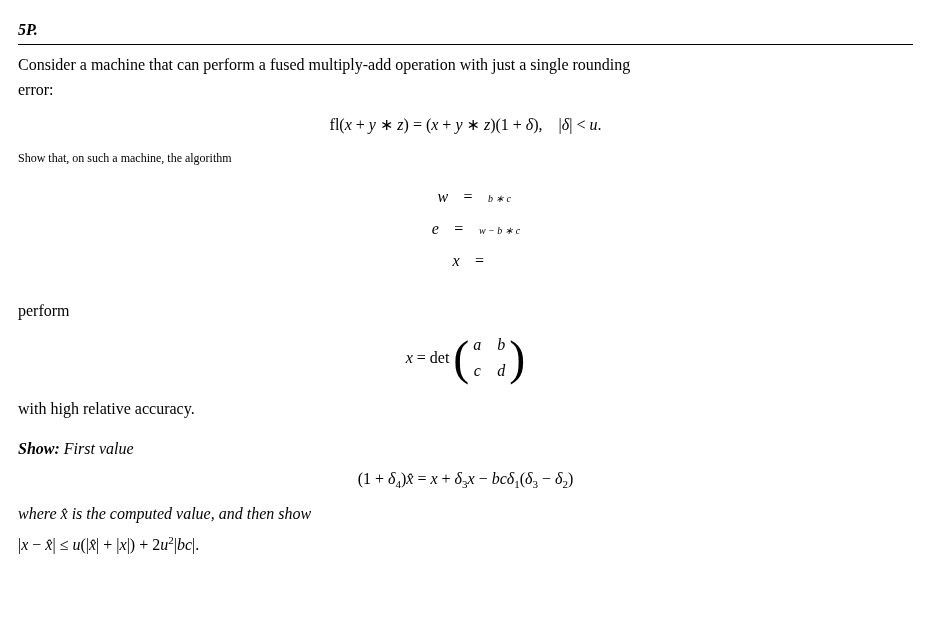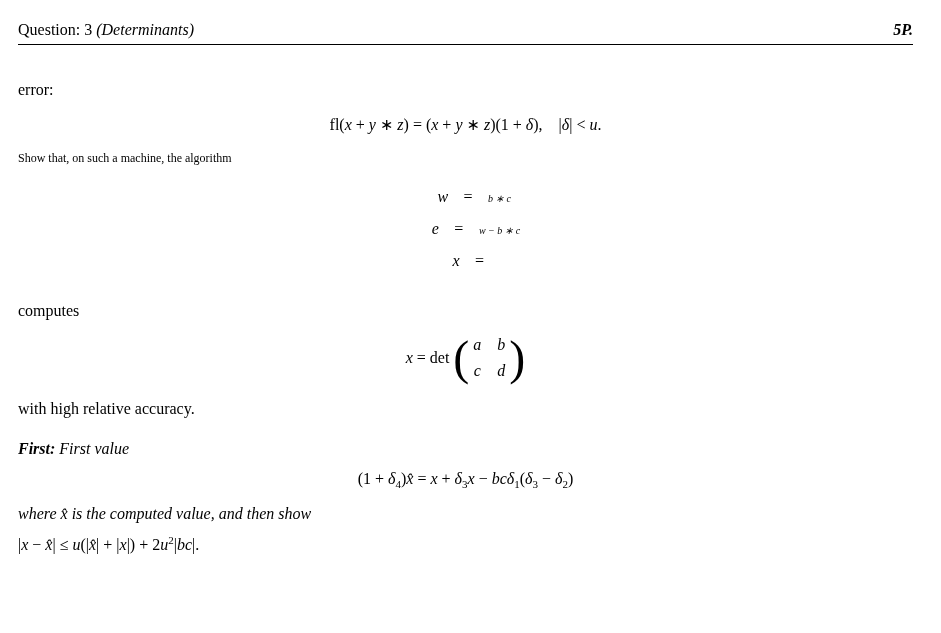--- a/index.html
+++ b/index.html
@@ -142,28 +142,25 @@
     .italic { font-style: italic; }
     .bold { font-weight: bold; font-style: italic; }
     sub, sup {
       font-size: 11px;
     }
   </style>
 </head>
 <body>
 
 <div class="question-header">
-  <span class="title">
-    <span>Question: 3</span>&nbsp;<span class="italic">(Determinants)</span>
-  </span>
   <span class="points bold">5P.</span>
 </div>
 
 <div class="intro-text">
-  <br>
+  <span>Consider a machine that can perform a fused multiply-add operation with just a single rounding</span><br>
   <span>error:</span>
 </div>
 
 <div class="formula-block">
   fl(<span class="italic">x</span> + <span class="italic">y</span> ∗ <span class="italic">z</span>) = (<span class="italic">x</span> + <span class="italic">y</span> ∗ <span class="italic">z</span>)(1 + <span class="italic">δ</span>), &nbsp;&nbsp; |<span class="italic">δ</span>| &lt; <span class="italic">u</span>.
 </div>
 
 <div class="show-text">
   <span>Show that, on such a machine, the algorithm</span>
 </div>
@@ -179,21 +176,21 @@
     <span class="algo-eq">=</span>
     <span class="algo-expr italic">w − b ∗ c</span>
   </div>
   <div class="algo-row">
     <span class="algo-var italic">x</span>
     <span class="algo-eq">=</span>
   </div>
 </div>
 
 <div class="computes-text">
-  <span>computes</span>
+  <span>perform</span>
 </div>
 
 <div class="det-block">
   <div class="det-inner">
     <span><span class="italic">x</span> = det</span>
     <div class="matrix-wrapper">
       <span class="matrix-paren-left">(</span>
       <div class="matrix-grid">
         <span class="matrix-cell italic">a</span>
         <span class="matrix-cell italic">b</span>
@@ -203,21 +200,21 @@
       <span class="matrix-paren-right">)</span>
     </div>
   </div>
 </div>
 
 <div class="accuracy-text">
   <span>with high relative accuracy.</span>
 </div>
 
 <div class="hint-text">
-  <span class="italic bold">First:</span>
+  <span class="italic bold">Show:</span>
   <span class="italic"> First value</span>
 </div>
 
 <div class="hint-formula">
   (1 + <span class="italic">δ</span><sub>4</sub>)<span class="italic">x̂</span> = <span class="italic">x</span> + <span class="italic">δ</span><sub>3</sub><span class="italic">x</span> − <span class="italic">bcδ</span><sub>1</sub>(<span class="italic">δ</span><sub>3</sub> − <span class="italic">δ</span><sub>2</sub>)
 </div>
 
 <div class="where-text">
   <span class="italic">where <span class="italic">x̂</span> is the computed value, and then show</span>
 </div>

